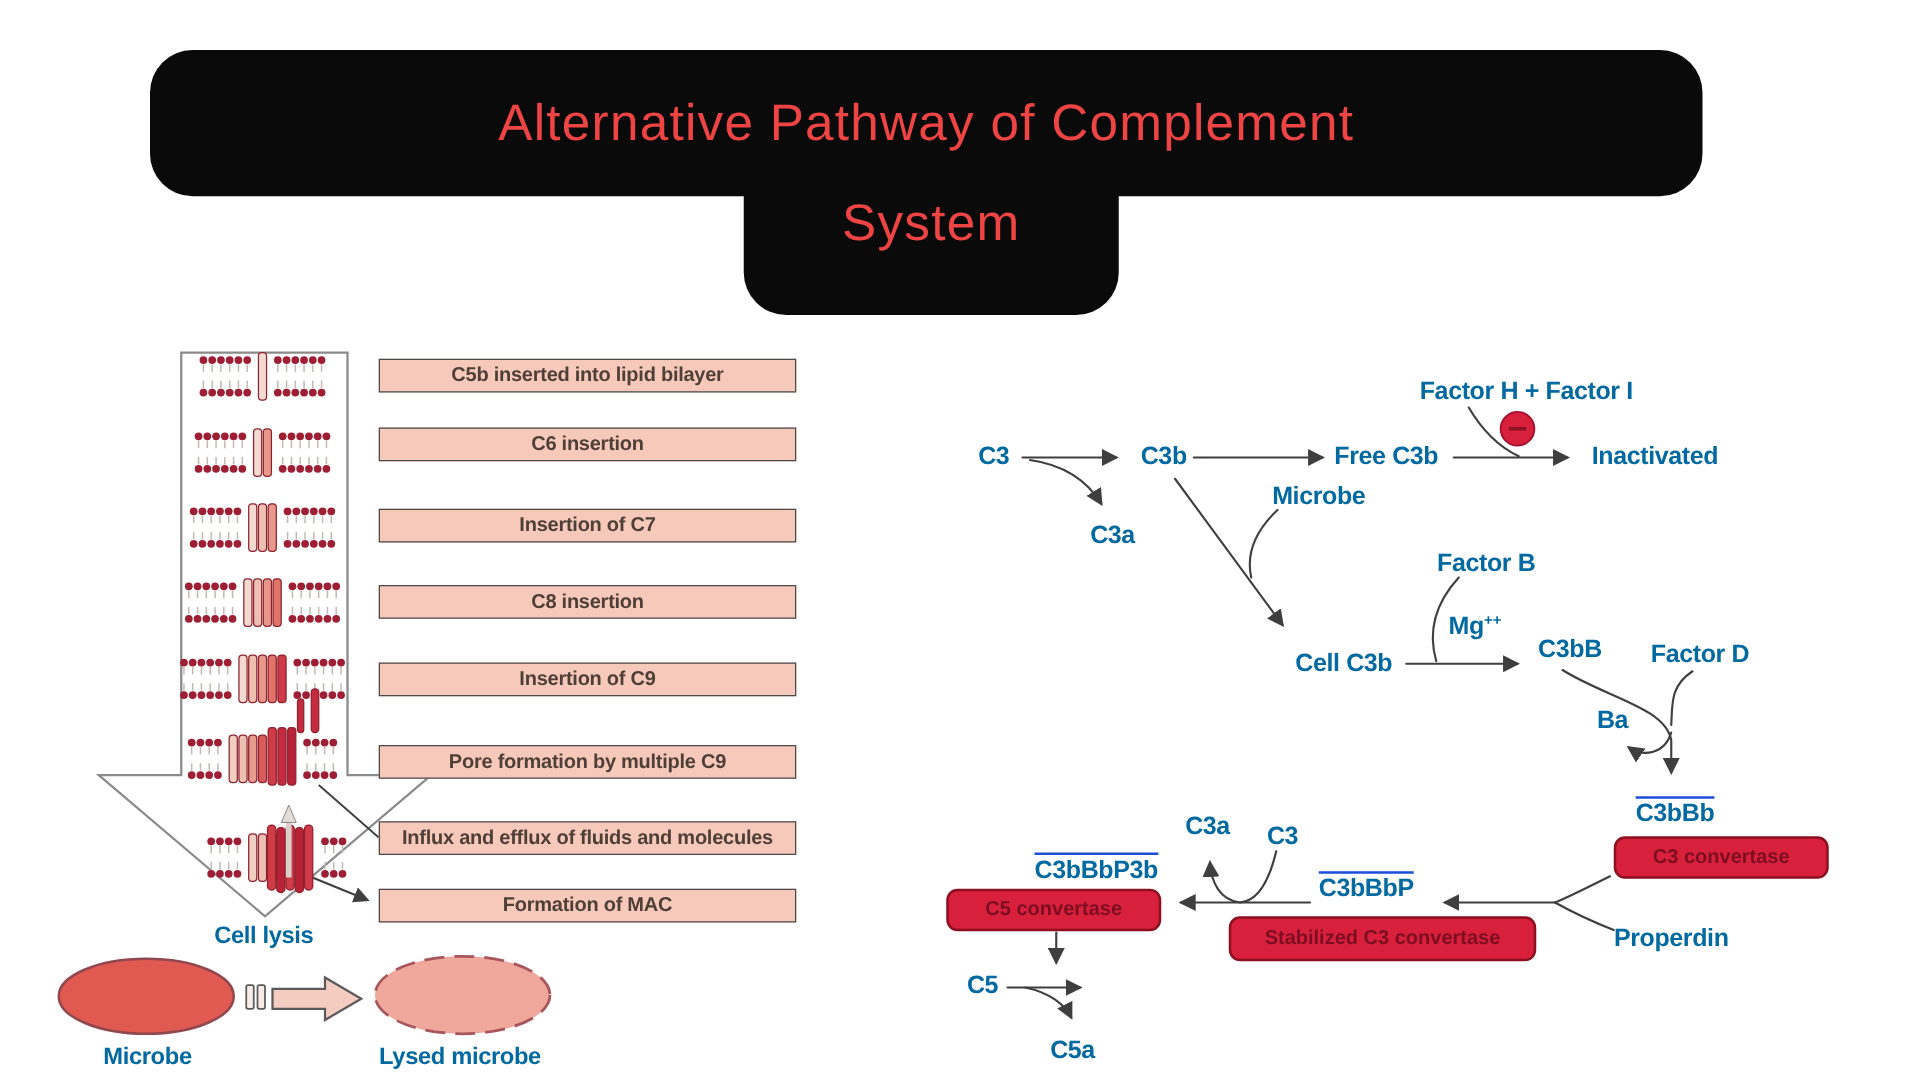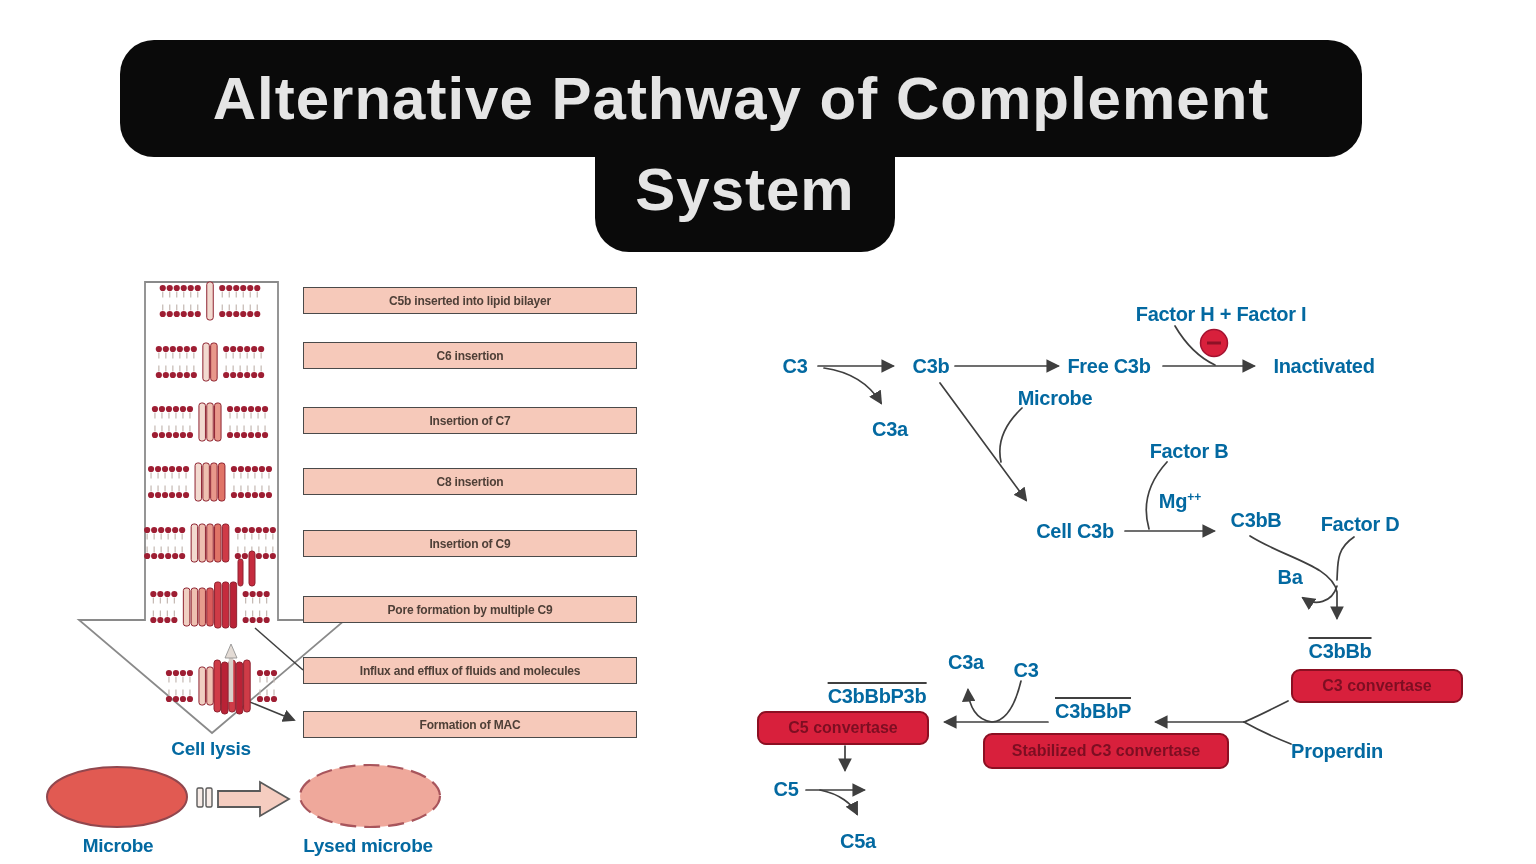--- a/index.html
+++ b/index.html
@@ -3,30 +3,30 @@
 <meta charset="utf-8">
 <style>
   html,body{margin:0;padding:0;background:#ffffff;}
   .canvas{position:relative;width:1536px;height:864px;background:#ffffff;overflow:hidden;
           font-family:"Liberation Sans",sans-serif;}
   
   .title-bar{position:absolute;left:120px;top:40px;width:1242px;height:117px;background:#0a0a0a;
              border-radius:34px;display:flex;align-items:center;justify-content:center;}
   .title-tab{position:absolute;left:595px;top:155px;width:300px;height:97px;background:#0a0a0a;
              border-radius:0 0 34px 34px;display:flex;align-items:flex-start;justify-content:center;}
-  .title-text{color:#e5e5e5;font-weight:bold;font-size:60px;letter-spacing:1px;white-space:nowrap;}
+  .title-text{color:#ef4444;font-weight:normal;font-size:41px;letter-spacing:1px;white-space:nowrap;}
   
   .step-box{position:absolute;left:303px;width:334px;height:27px;background:#f6c9ba;
             border:1.6px solid #4a4a4a;box-sizing:border-box;display:flex;align-items:center;justify-content:center;
-            font-weight:700;font-size:12px;color:#4e3f37;letter-spacing:-0.2px;white-space:nowrap;}
+            font-weight:700;font-size:16px;color:#4e3f37;letter-spacing:-0.2px;white-space:nowrap;}
   
   .lbl{position:absolute;transform:translate(-50%,-50%);font-weight:700;font-size:20px;color:#0369a1;
        white-space:nowrap;letter-spacing:-0.3px;}
   .lbl.small{font-size:19px;}
-  .ovl{display:inline-block;border-top:2px solid #404040;padding-top:1px;}
+  .ovl{display:inline-block;border-top:2px solid #1d4ed8;padding-top:1px;}
   .sup{font-size:12px;vertical-align:7px;letter-spacing:0;}
   
   .redbox{position:absolute;transform:translate(-50%,-50%);background:#d8203c;border:2.2px solid #8c0f22;
           border-radius:9px;color:#7d0e22;font-weight:700;font-size:16px;display:flex;align-items:center;
           justify-content:center;white-space:nowrap;box-sizing:border-box;}
   svg{position:absolute;overflow:visible;}
 </style>
 </head>
 <body>
 

